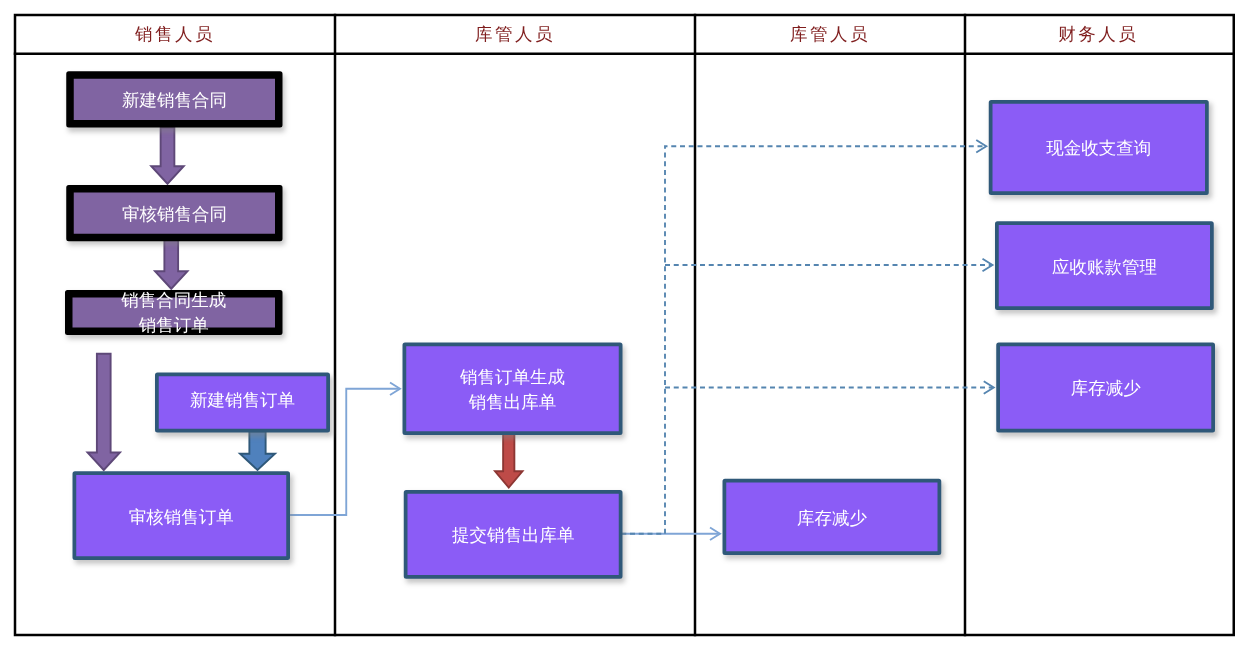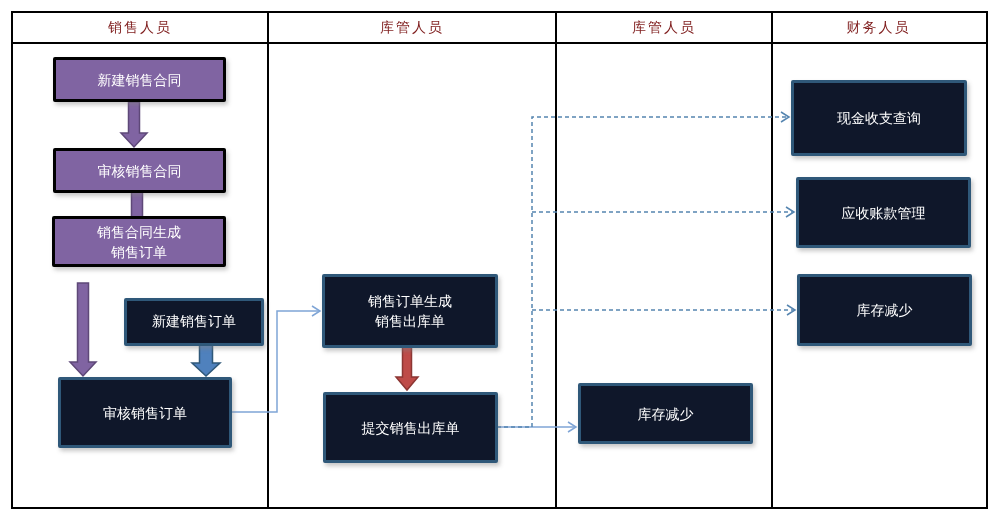--- a/index.html
+++ b/index.html
@@ -19,22 +19,22 @@
                  color:#7f1d1d; letter-spacing:2px; }
   .lh1 { left:13px;  width:254px; }
   .lh2 { left:269px; width:286px; }
   .lh3 { left:557px; width:214px; }
   .lh4 { left:773px; width:211px; }
   
   .node { position:absolute; box-sizing:border-box; display:flex; align-items:center;
           justify-content:center; text-align:center; color:#fff; font-size:14px;
           line-height:20px; white-space:pre-line; border-radius:2px;
           box-shadow:2px 3px 4px rgba(130,130,130,0.45); }
-  .node.purple { background:#8064A2; border:3px solid #000000; }
-  .node.blue   { background:#0f172a; border:3px solid #2F5879; }
+  .node.purple { background:#8064A2; border:6px solid #000000; }
+  .node.blue   { background:#8b5cf6; border:3px solid #2F5879; }
   
   .overlay { position:absolute; left:0; top:0; }
   .blockarrow-purple { fill:#8064A2; stroke:#5E4878; stroke-width:1.5; }
   .blockarrow-blue   { fill:#4F81BD; stroke:#2F5879; stroke-width:1.5; }
   .blockarrow-red    { fill:#BE4B48; stroke:#8C3633; stroke-width:1.5; }
   .conn-solid  { fill:none; stroke:#7FA5D6; stroke-width:1.5; }
   .conn-dashed { fill:none; stroke:#5585B0; stroke-width:1.5; stroke-dasharray:4 3; }
   .head-solid  { fill:none; stroke:#7FA5D6; stroke-width:1.5; }
   .head-dashed { fill:none; stroke:#5585B0; stroke-width:1.5; }
 </style>
@@ -75,21 +75,21 @@
 
     <polyline class="conn-dashed" points="532,212 793,212"></polyline>
     <path class="head-dashed" d="M 786,207 L 794,212 L 786,217"></path>
 
     <polyline class="conn-dashed" points="532,310 794,310"></polyline>
     <path class="head-dashed" d="M 787,305 L 795,310 L 787,315"></path>
   </svg>
 
   <div class="node purple" style="left:53px;  top:57px;  width:173px; height:45px;">新建销售合同</div>
   <div class="node purple" style="left:53px;  top:148px; width:173px; height:45px;">审核销售合同</div>
-  <div class="node purple" style="left:52px;  top:216px; width:174px; height:51px;">销售合同生成
+  <div class="node purple" style="left:52px;  top:232px; width:174px; height:36px;">销售合同生成
 销售订单</div>
   <div class="node blue" style="left:124px; top:298px; width:140px; height:48px;font-family:Liberation Serif, serif;">新建销售订单</div>
   <div class="node blue" style="left:58px;  top:377px; width:174px; height:71px;">审核销售订单</div>
 
   <div class="node blue" style="left:322px; top:274px; width:176px; height:74px;">销售订单生成
 销售出库单</div>
   <div class="node blue" style="left:323px; top:392px; width:175px; height:71px;">提交销售出库单</div>
 
   <div class="node blue" style="left:578px; top:383px; width:175px; height:61px;">库存减少</div>
 

